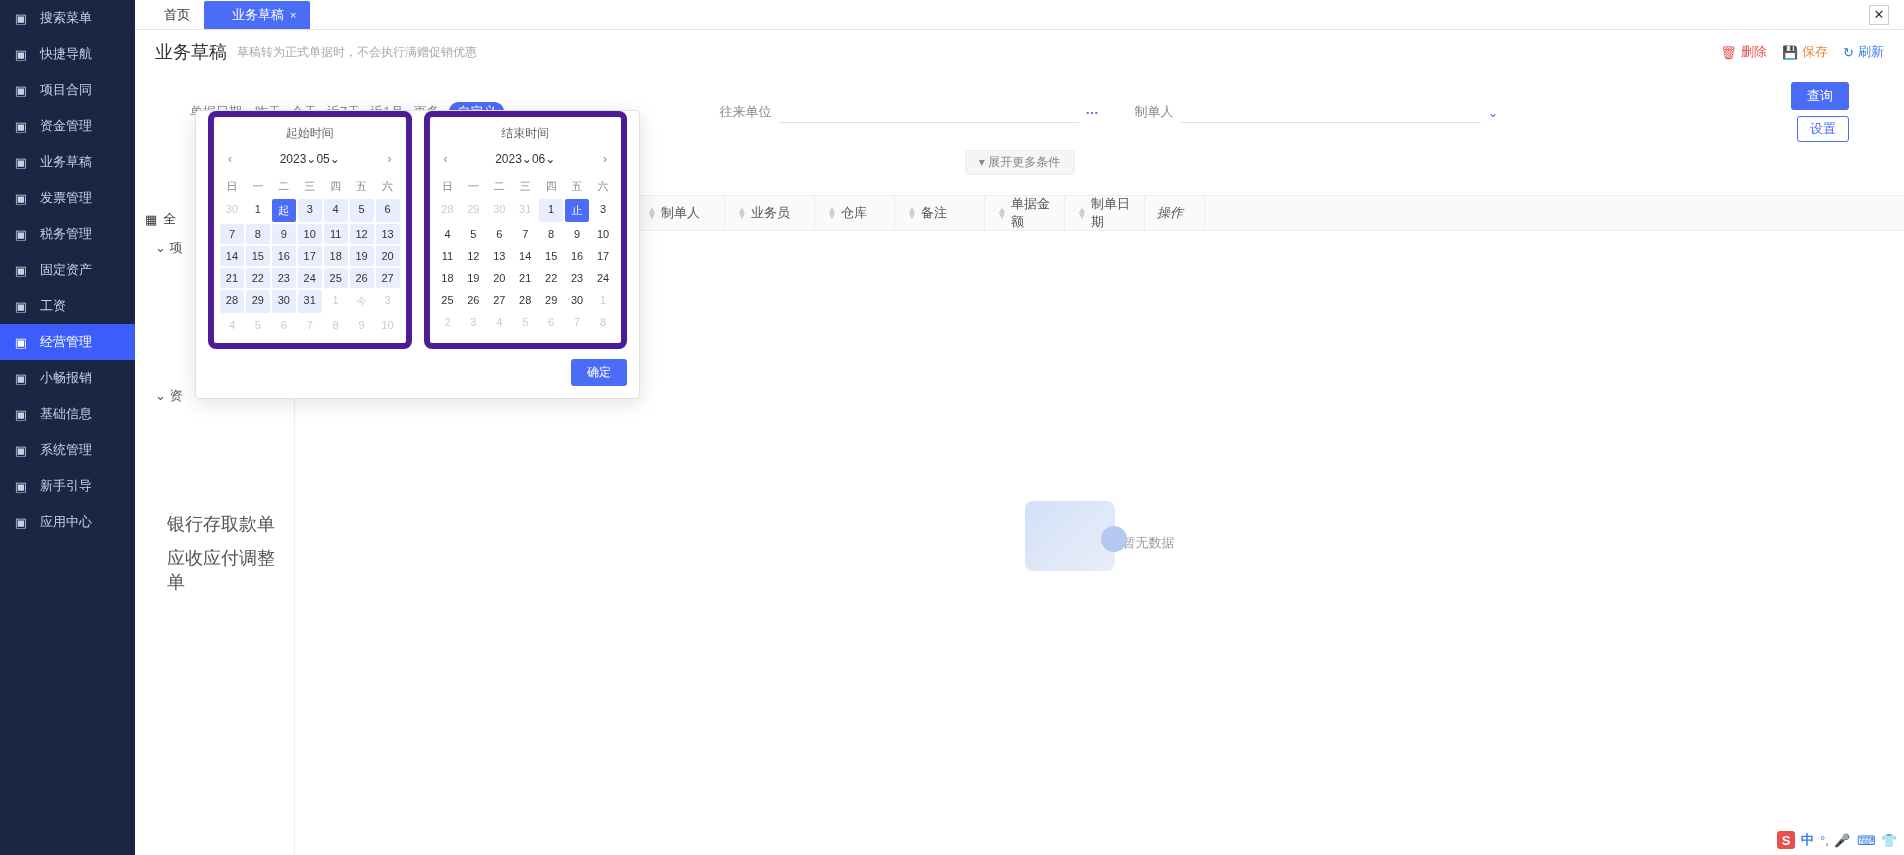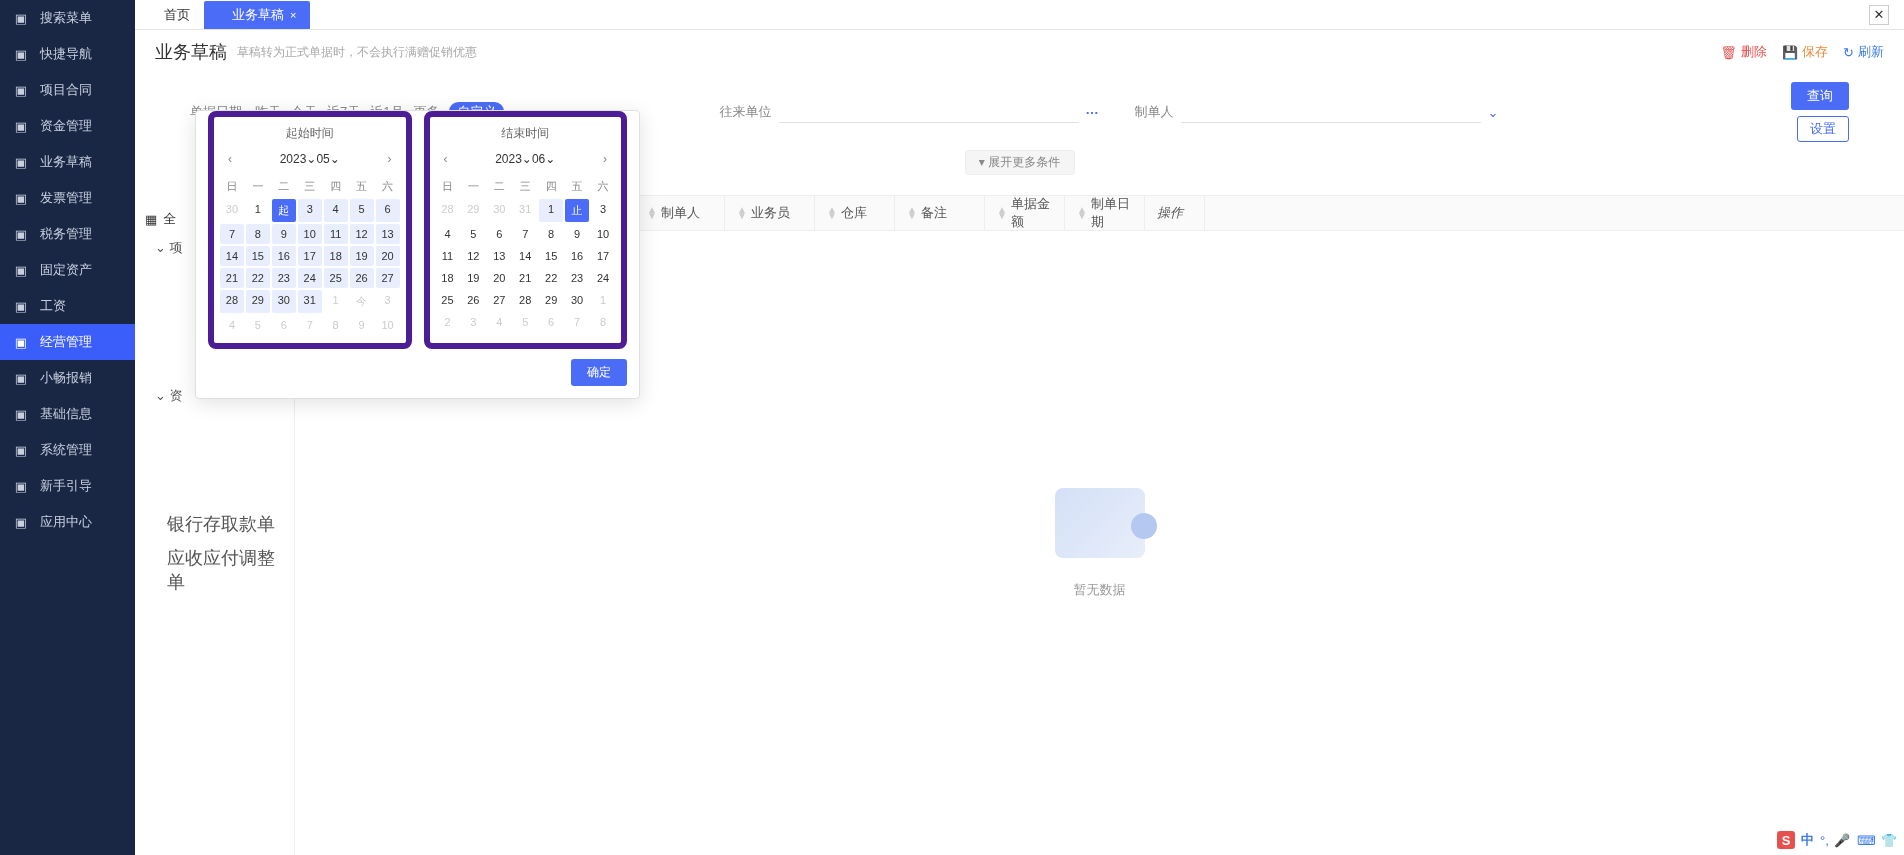--- a/index.html
+++ b/index.html
@@ -37,21 +37,21 @@
 .expand-bar { text-align: center; padding: 3px; font-size: 12px; color: #888; cursor: pointer; background:#f5f5f5; border:1px solid #eee; border-radius:3px; width:110px; margin:0 auto 20px; }
 .content { display: flex; flex: 1; overflow: hidden; }
 .left-panel { width: 160px; border-right: 1px solid #eee; padding: 10px; }
 .panel-header { font-weight: 500; display: flex; align-items: center; gap: 6px; padding: 5px 0; }
 .tree-group { padding: 6px 0 6px 10px; font-size: 13px; cursor: pointer; color:#555;}
 .tree-item { padding: 5px 0 5px 22px; font-size: 18px; color: #555; cursor: pointer; }
 .right-content { flex: 1; display: flex; flex-direction: column; }
 .table-header { display: flex; border-bottom: 1px solid #eee; border-top:1px solid #eee; background: #fafafa; height: 36px; align-items: center; }
 .th { padding: 0 12px; font-size: 13px; color: #555; display: flex; align-items: center; gap: 4px; border-right:1px solid #eee; height:100%; }
 .sort-icon { color: #ccc; font-size: 10px; display:flex; flex-direction:column; line-height:6px;}
-.empty-state { flex: 1; display: flex; flex-direction: column; align-items: center; justify-content: center; color: #999; gap: 8px; }
+.empty-state { flex: 1; display: flex; flex-direction: row; align-items: center; justify-content: center; color: #999; gap: 8px; }
 .empty-img { width: 90px; height: 70px; background: linear-gradient(135deg,#d4e0f8,#e8eef9); border-radius: 8px; margin-bottom: 15px; position:relative;}
 .empty-img::after{ content:""; position:absolute; right:-12px; top:25px; width:26px; height:26px; border-radius:50%; background:#b5c8f0;}
 
 .datepicker { position: absolute; top: 110px; left: 195px; background: #fff; border: 1px solid #e0e0e0; border-radius: 4px; box-shadow: 0 4px 20px rgba(0,0,0,0.12); z-index: 100; width: 445px; padding-bottom:12px;}
 .dp-input-row { display: flex; align-items: center; border: 1px solid #4a6cf7; border-radius: 3px; margin: 12px 12px 8px; padding: 4px 8px; gap: 8px; }
 .dp-input { border: none; outline: none; flex: 1; text-align: center; font-size: 12px; }
 .dp-cal-icon { color: #888; }
 .dp-panels { display: flex; gap: 12px; padding: 0 12px; }
 .dp-panel { flex: 1; border: 6px solid #4c1d95; border-radius: 8px; padding: 8px 6px; }
 .dp-panel-title { text-align: center; font-size: 12px; color: #666; padding-bottom: 6px; }

